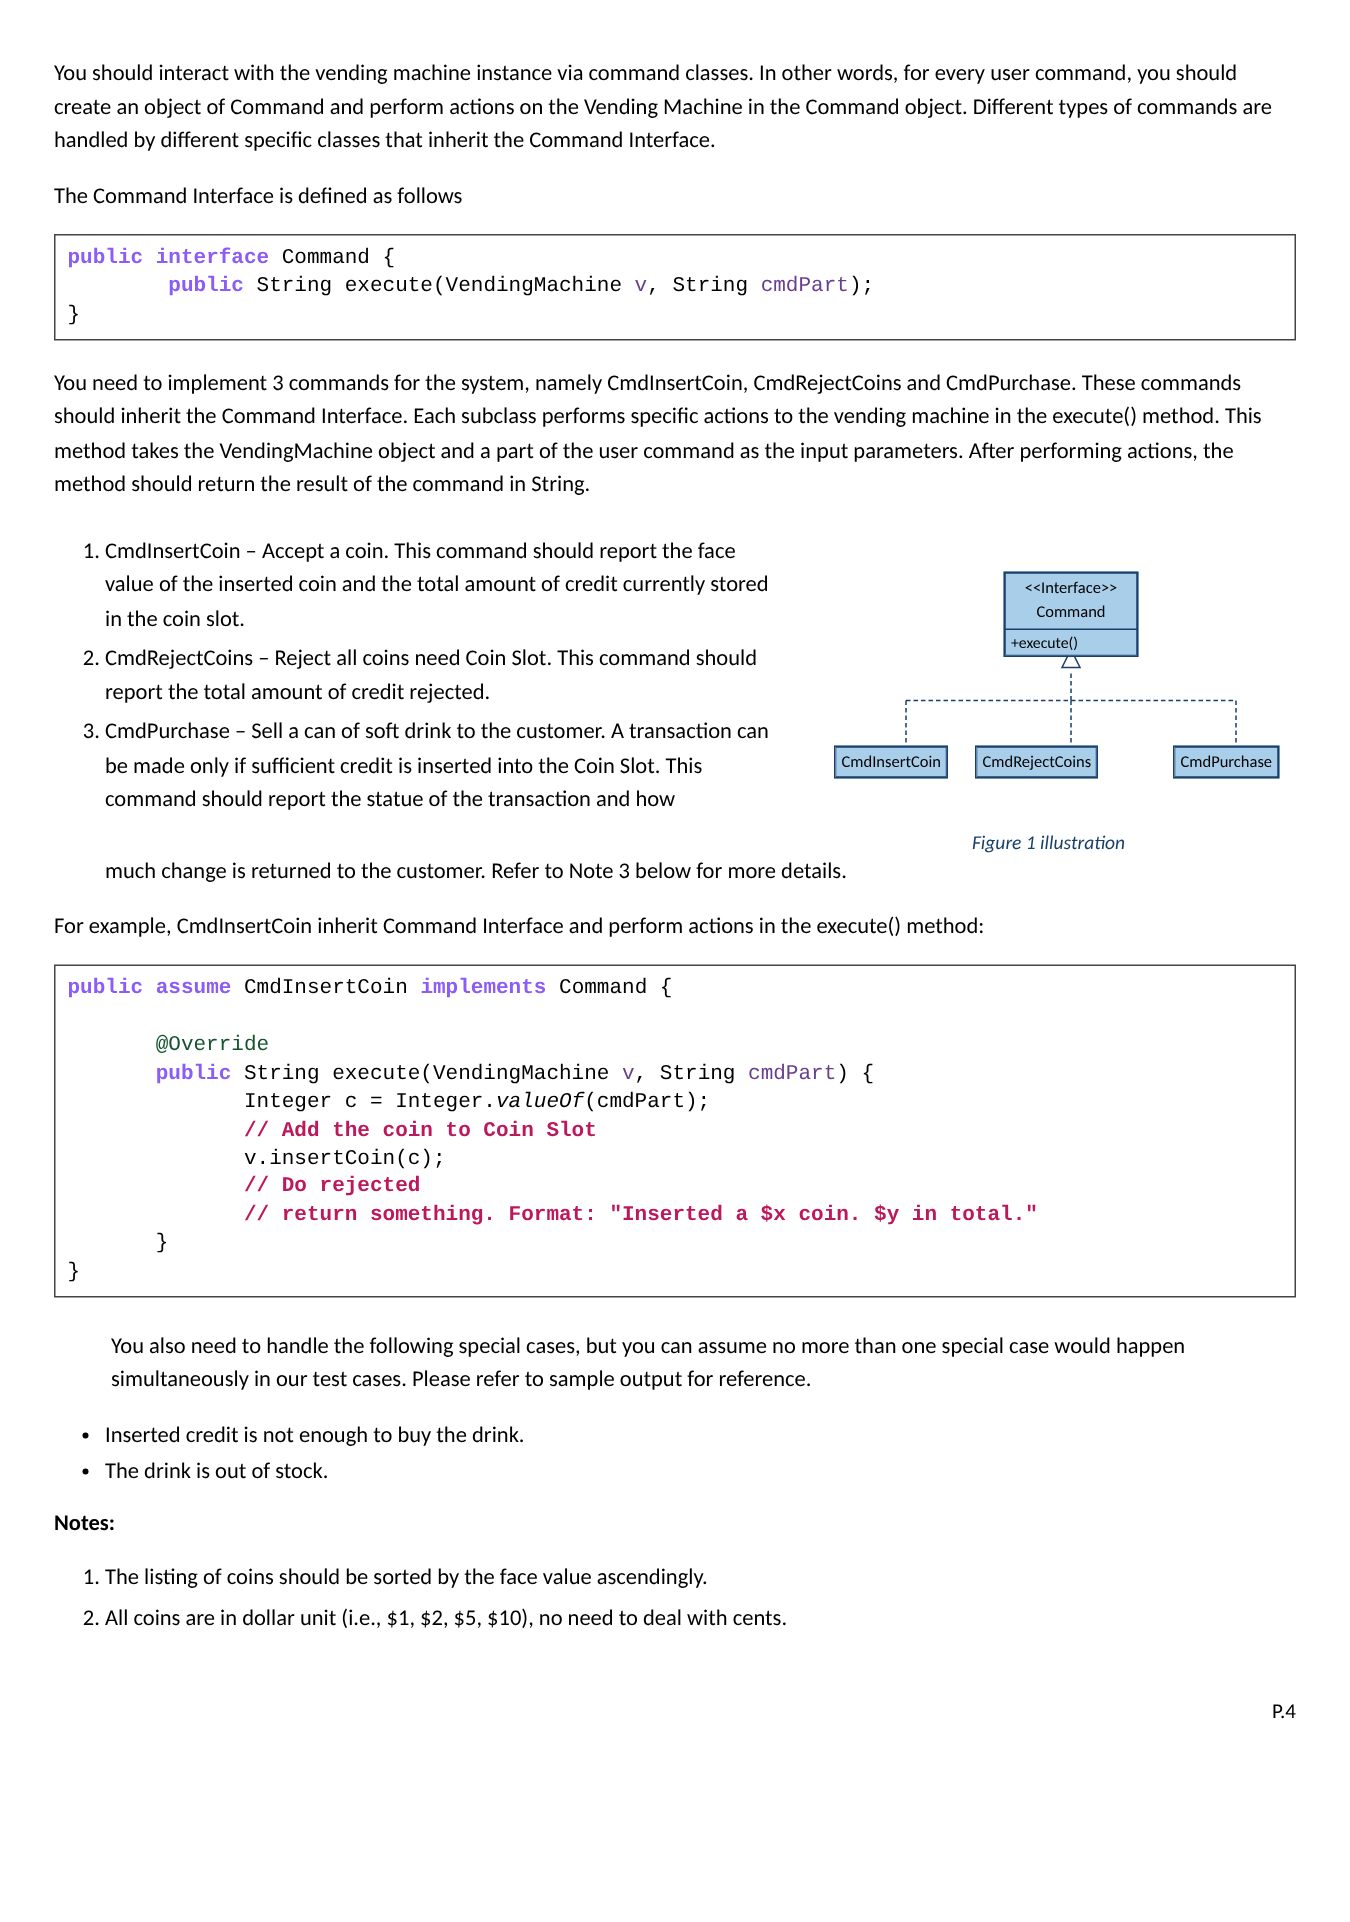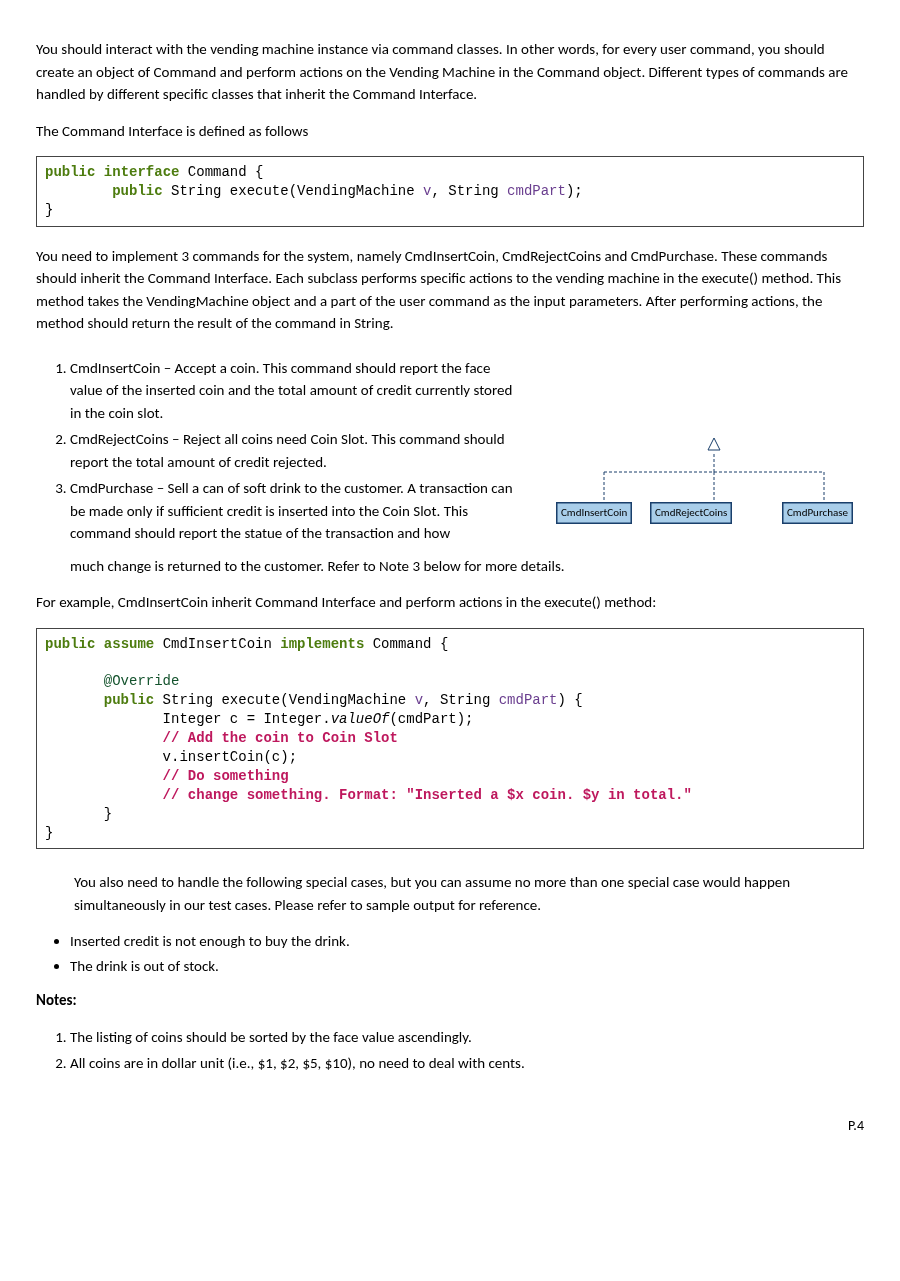--- a/index.html
+++ b/index.html
@@ -17,30 +17,30 @@
   .code-block {
     border: 1px solid #444;
     padding: 6px 8px;
     font-family: Consolas, "Courier New", monospace;
     font-size: 14px;
     white-space: pre;
     line-height: 1.35;
     margin: 10px 0 18px 0;
     overflow: auto;
   }
-  .kw-purple { color: #4d7c0f; font-weight: bold; }
+  .kw-purple { color: #8b5cf6; font-weight: bold; }
   .param { color: #6a3e8f; }
   .static-call { font-style: italic; }
   .anno { color: #14532d; }
   .comment { color: #be185d; font-weight: bold; }
   ol { margin: 8px 0 12px 0; padding-left: 34px; }
   ol li { margin-bottom: 4px; }
   ul { margin: 8px 0 12px 0; padding-left: 34px; list-style-type: disc;}
   ul li { margin-bottom: 2px; }
-  .list-figure-row { display: flex; align-items: center; gap: 12px; }
+  .list-figure-row { display: flex; align-items: flex-start; gap: 12px; }
   .list-col { flex: 1 1 auto; min-width: 0;}
   .figure-col { flex: 0 0 330px; padding-top: 28px;}
   .figure-caption { text-align: center; font-style: italic; color: #1a3f6b; font-size: 13px; margin-top: 6px;}
   .uml-frame { position: relative; width: 100%; height: 170px; }
   .uml-box {
     position: absolute;
     background: #a9ceea;
     border: 1px solid #1a3f6b;
     font-size: 11px;
     text-align: center;
@@ -76,39 +76,47 @@
   <div class="figure-col">
     <div class="uml-frame">
       <svg class="uml-lines" viewBox="0 0 330 170">
         <line x1="70" y1="90" x2="290" y2="90" stroke="#1a3f6b" stroke-width="1" stroke-dasharray="3 2"></line>
         <line x1="70" y1="90" x2="70" y2="120" stroke="#1a3f6b" stroke-width="1" stroke-dasharray="3 2"></line>
         <line x1="180" y1="90" x2="180" y2="120" stroke="#1a3f6b" stroke-width="1" stroke-dasharray="3 2"></line>
         <line x1="290" y1="90" x2="290" y2="120" stroke="#1a3f6b" stroke-width="1" stroke-dasharray="3 2"></line>
         <line x1="180" y1="90" x2="180" y2="70" stroke="#1a3f6b" stroke-width="1" stroke-dasharray="3 2"></line>
         <polygon points="180,56 174,68 186,68" fill="#fff" stroke="#1a3f6b" stroke-width="1"></polygon>
       </svg>
+      <div class="uml-box" style="left:135px; top:4px; width:90px;">
+        <div class="uml-box-title">
+          <div>&lt;&lt;Interface&gt;&gt;</div>
+          <div>Command</div>
+        </div>
+        <div class="uml-box-body">+execute()</div>
+      </div>
       <div class="uml-box uml-sub" style="left:22px; top:120px;">CmdInsertCoin</div>
       <div class="uml-box uml-sub" style="left:116px; top:120px;">CmdRejectCoins</div>
       <div class="uml-box uml-sub" style="left:248px; top:120px;">CmdPurchase</div>
     </div>
+    <div class="figure-caption">Figure 1 illustration</div>
   </div>
 </div>
 <p style="margin-top:-2px; padding-left:34px;">much change is returned to the customer. Refer to Note 3 below for more details.</p>
 
 <p>For example, CmdInsertCoin inherit Command Interface and perform actions in the execute() method:</p>
 
 <div class="code-block"><span class="kw-purple">public</span><span class="kw-purple"> assume</span><span> CmdInsertCoin </span><span class="kw-purple">implements</span><span> Command {</span>
 <span></span>
 <span class="anno">       @Override</span>
 <span class="kw-purple">       public</span><span> String execute(VendingMachine </span><span class="param">v</span><span>, String </span><span class="param">cmdPart</span><span>) {</span>
 <span>              Integer c = Integer.</span><span class="static-call">valueOf</span><span>(cmdPart);</span>
 <span class="comment">              // Add the coin to Coin Slot</span>
 <span>              v.insertCoin(c);</span>
-<span class="comment">              // Do something</span>
-<span class="comment">              // change something. Format: </span><span class="comment">"Inserted a $x coin. $y in total."</span>
+<span class="comment">              // Do rejected</span>
+<span class="comment">              // return something. Format: </span><span class="comment">"Inserted a $x coin. $y in total."</span>
 <span>       }</span>
 <span>}</span></div>
 
 <p style="margin-top:22px;margin-left:38px;">You also need to handle the following special cases, but you can assume no more than one special case would happen simultaneously in our test cases. Please refer to sample output for reference.</p>
 
 <ul>
   <li>Inserted credit is not enough to buy the drink.</li>
   <li>The drink is out of stock.</li>
 </ul>
 

